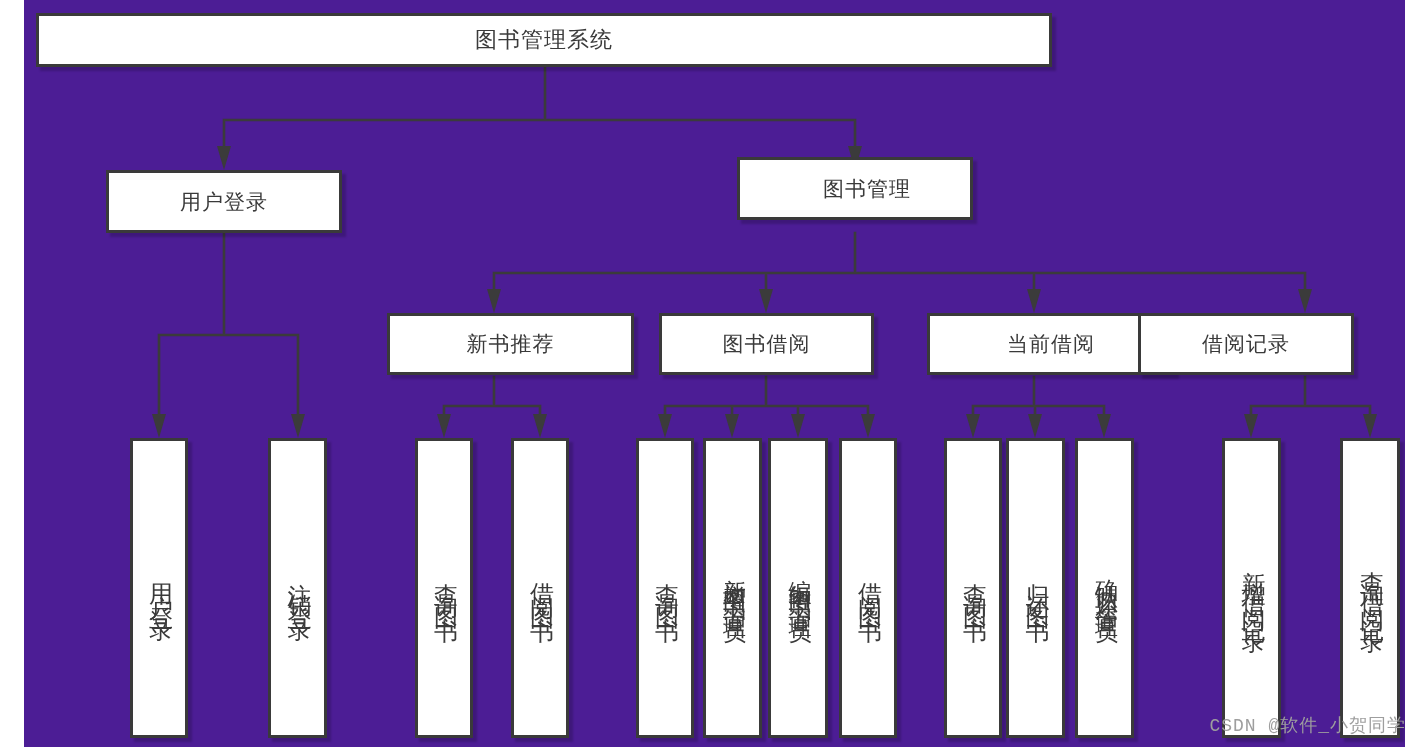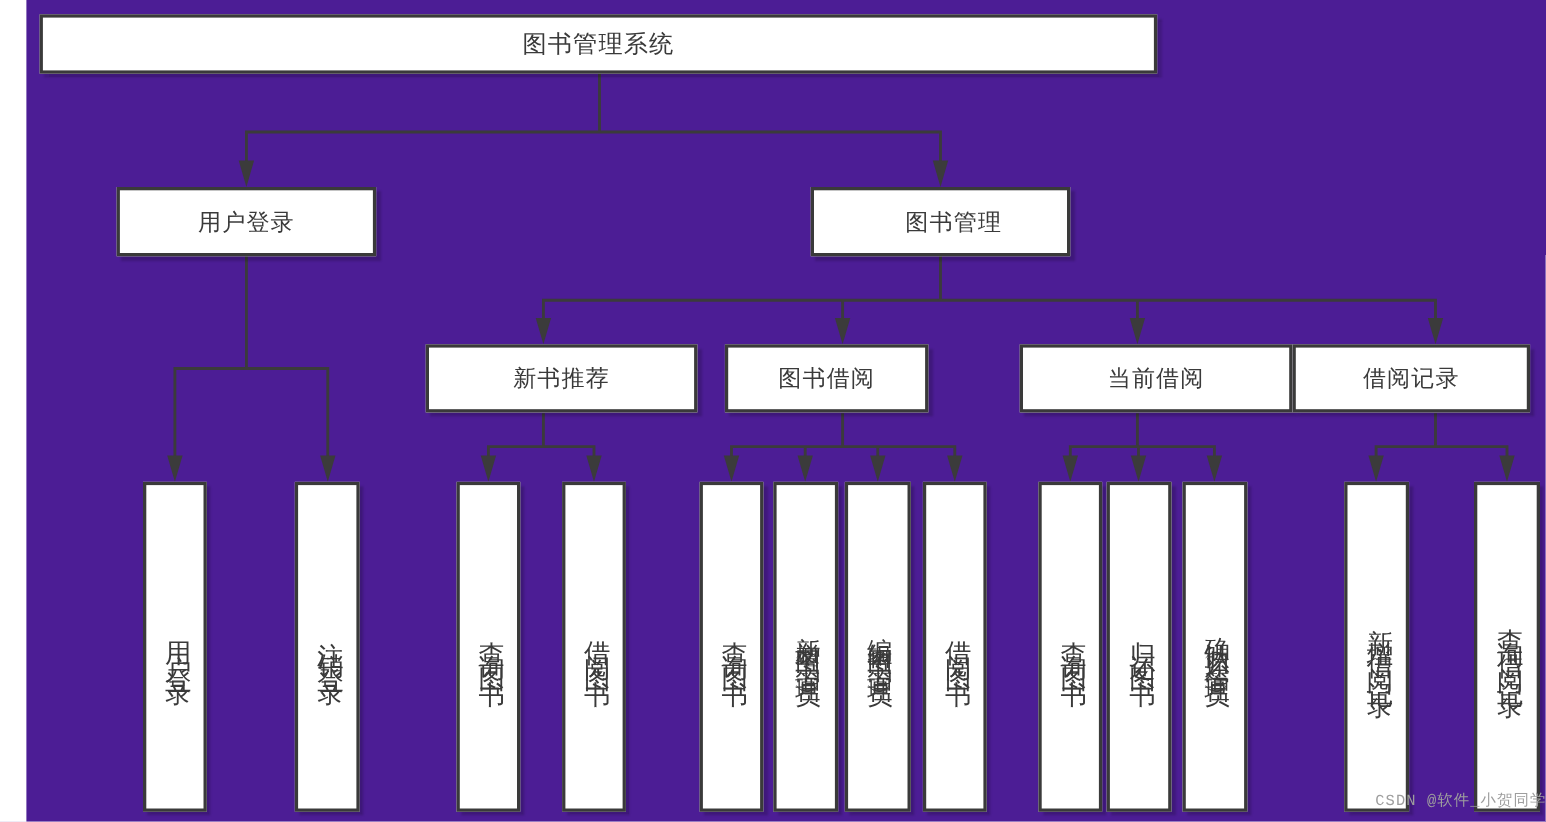--- a/index.html
+++ b/index.html
@@ -27,26 +27,26 @@
     display: flex;
     align-items: center;
     justify-content: center;
     color: #3a3a3a;
     font-size: 21px;
     letter-spacing: 1px;
     white-space: nowrap;
   }
   .root  { left: 12px;  top: 13px;  width: 1016px; height: 54px; font-size: 22px; }
   .lvl2a { left: 82px;  top: 170px; width: 236px;  height: 63px; }
-  .lvl2b { left: 713px; top: 170px; width: 236px;  height: 63px; padding-left: 24px; }
+  .lvl2b { left: 713px; top: 157px; width: 236px;  height: 63px; padding-left: 24px; }
   .lvl3  { top: 313px; height: 62px; }
   .l3a { left: 363px;  width: 247px; }
-  .l3b { left: 635px;  width: 185px; }
+  .l3b { left: 635px;  width: 215px; }
   .l3c { left: 903px;  width: 248px; }
-  .l3d { left: 1151px; width: 216px; }
+  .l3d { left: 1114px; width: 216px; }
   .leaf { top: 438px; height: 300px; }
   .leaf .vtext {
     writing-mode: vertical-rl;
     text-orientation: mixed;
     font-size: 24px;
     letter-spacing: 12px;
     line-height: 1;
     white-space: nowrap;
   }
   .leaf.long .vtext { font-size: 23px; letter-spacing: 6px; }
@@ -61,21 +61,21 @@
   .lf9  { left: 920px;  width: 58px; }
   .lf10 { left: 982px;  width: 59px; }
   .lf11 { left: 1051px; width: 59px; }
   .lf12 { left: 1198px; width: 59px; }
   .lf13 { left: 1316px; width: 60px; }
   .watermark {
     position: absolute;
     right: 23px;
     bottom: 10px;
     color: #9e9e9e;
-    font-size: 14px;
+    font-size: 18px;
     letter-spacing: 1px;
     pointer-events: none;
     text-align: right;
   }
 </style>
 </head>
 <body>
 
 <div class="canvas">
 

